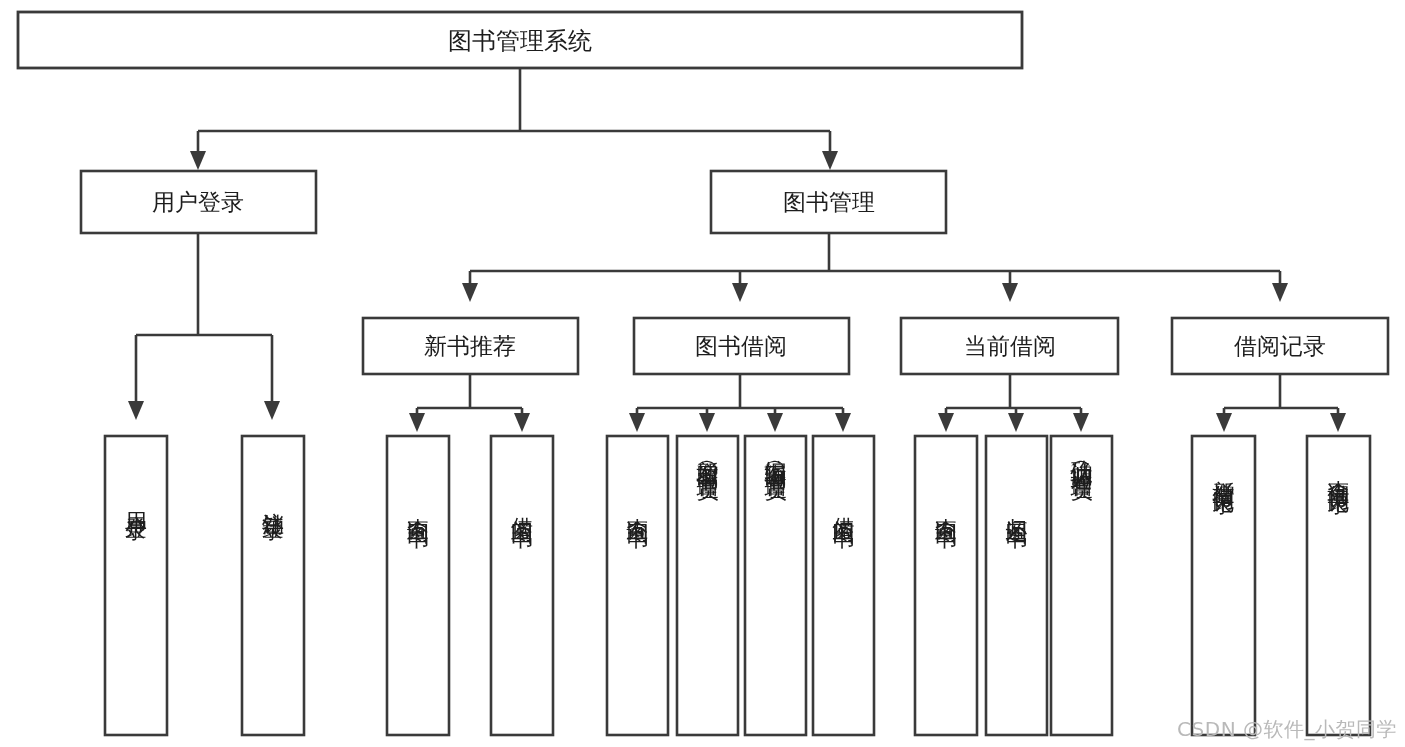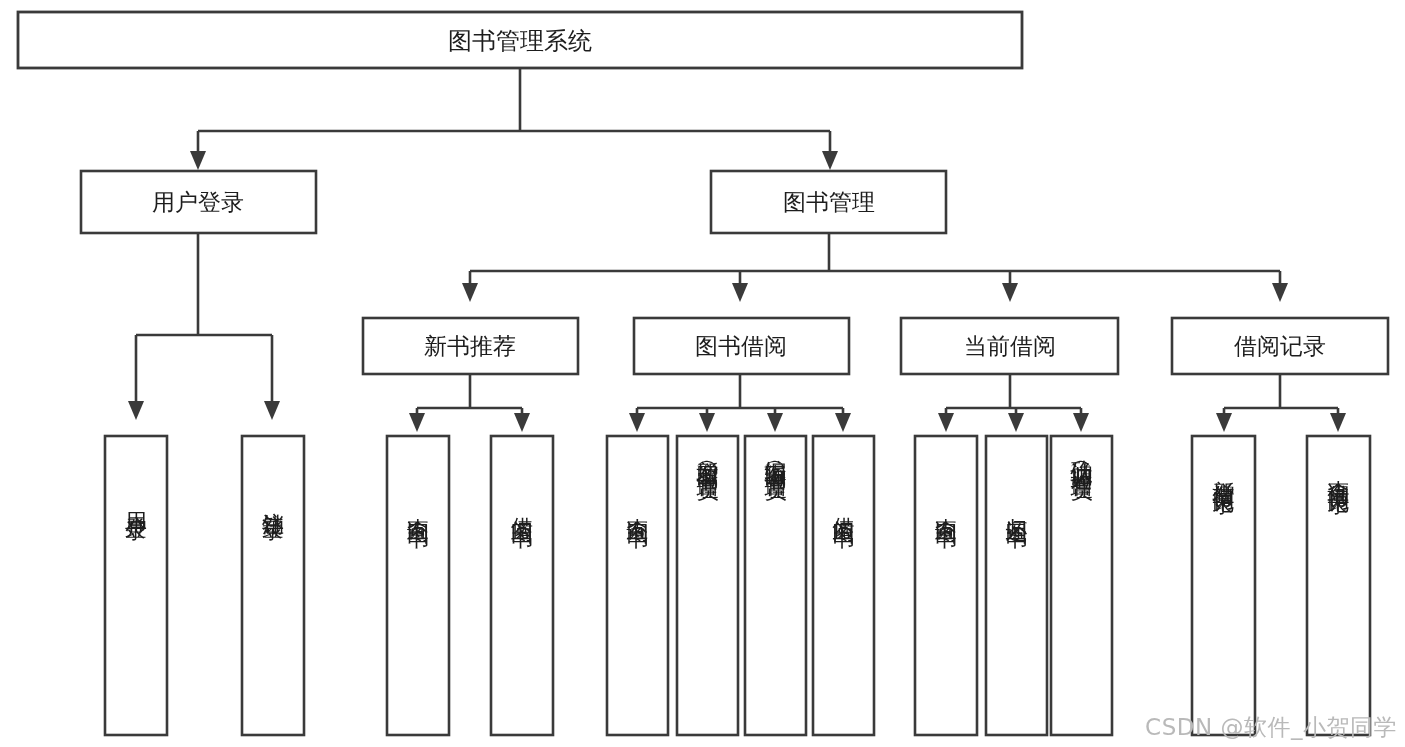--- a/index.html
+++ b/index.html
@@ -73,21 +73,21 @@
     letter-spacing: 3px;
     color: #1d1d1d;
     white-space: nowrap;
     text-align: center;
   }
   .watermark {
     position: absolute;
     right: 8px;
     bottom: 4px;
     font-family: "DejaVu Sans", "Liberation Sans", sans-serif;
-    font-size: 23px;
+    font-size: 20px;
     color: #b9b9b9;
     letter-spacing: 0.5px;
     white-space: nowrap;
   }
 </style>
 </head>
 <body>
 
 <div id="diagram-root">
 

